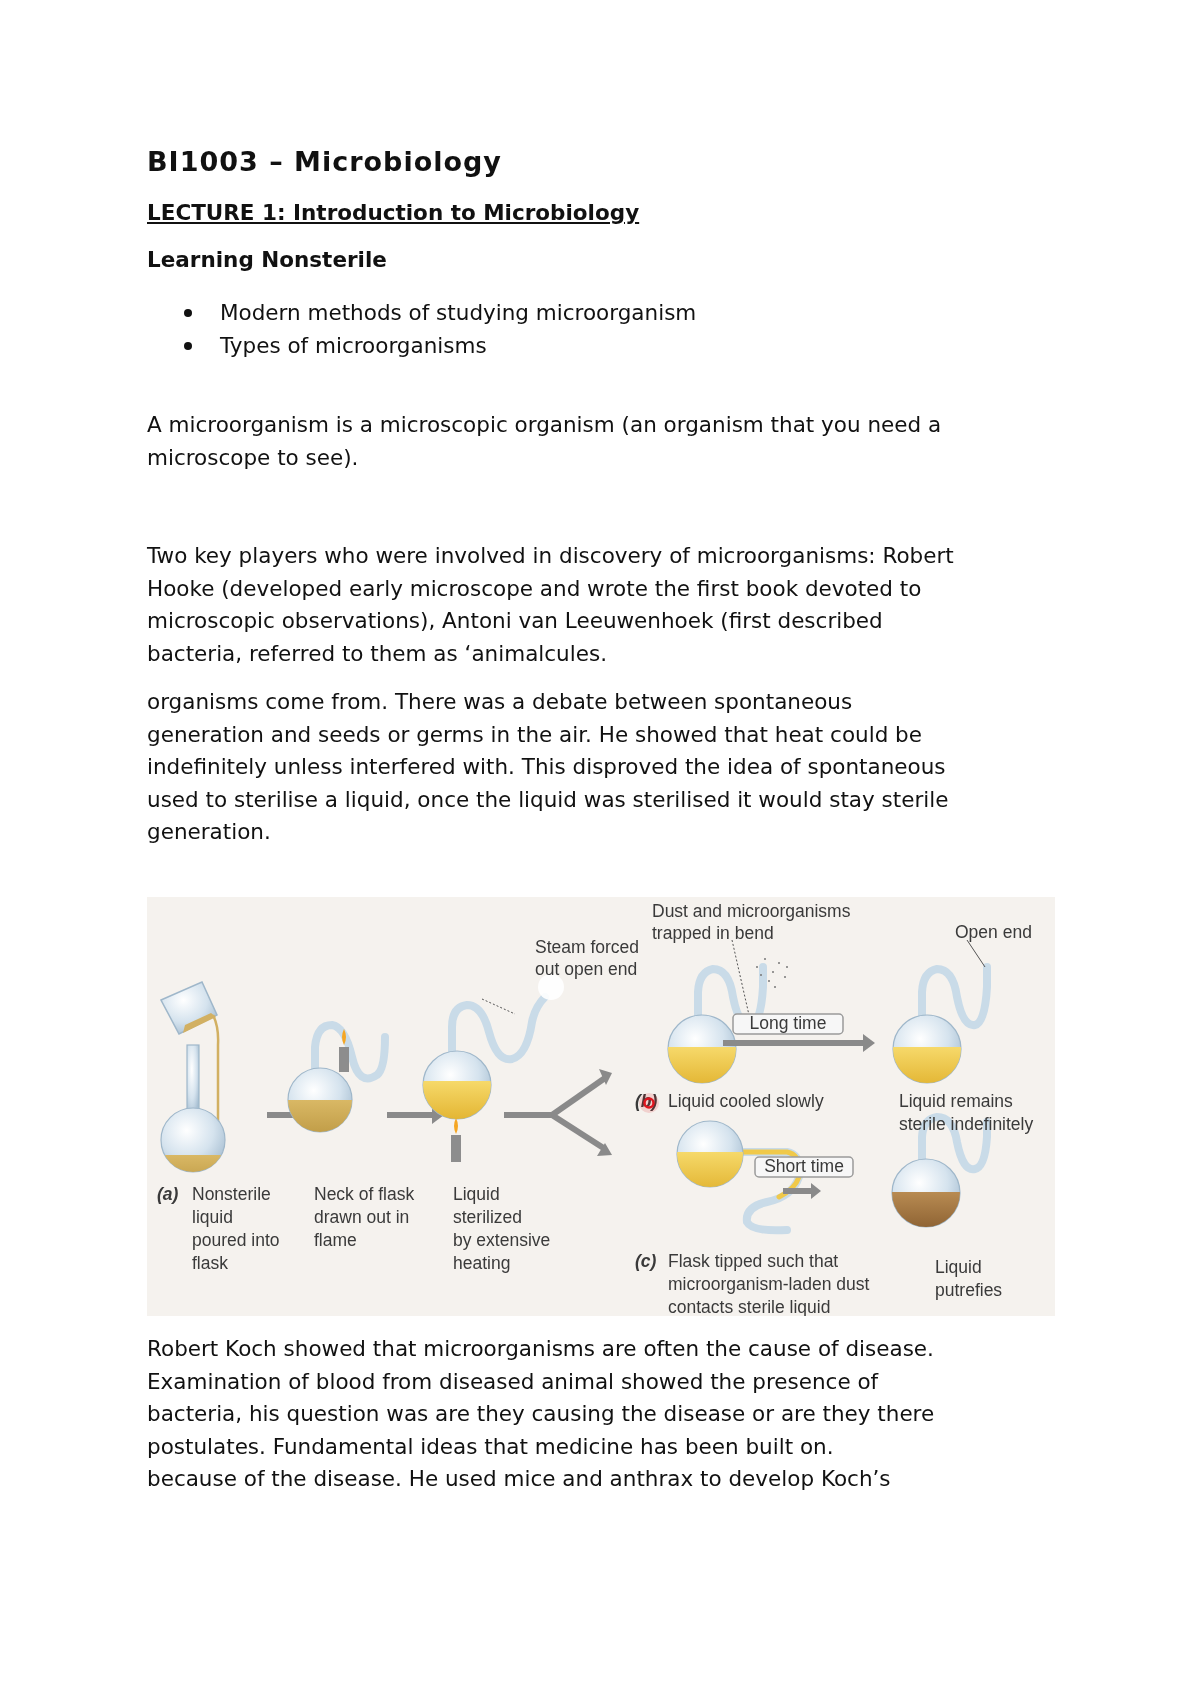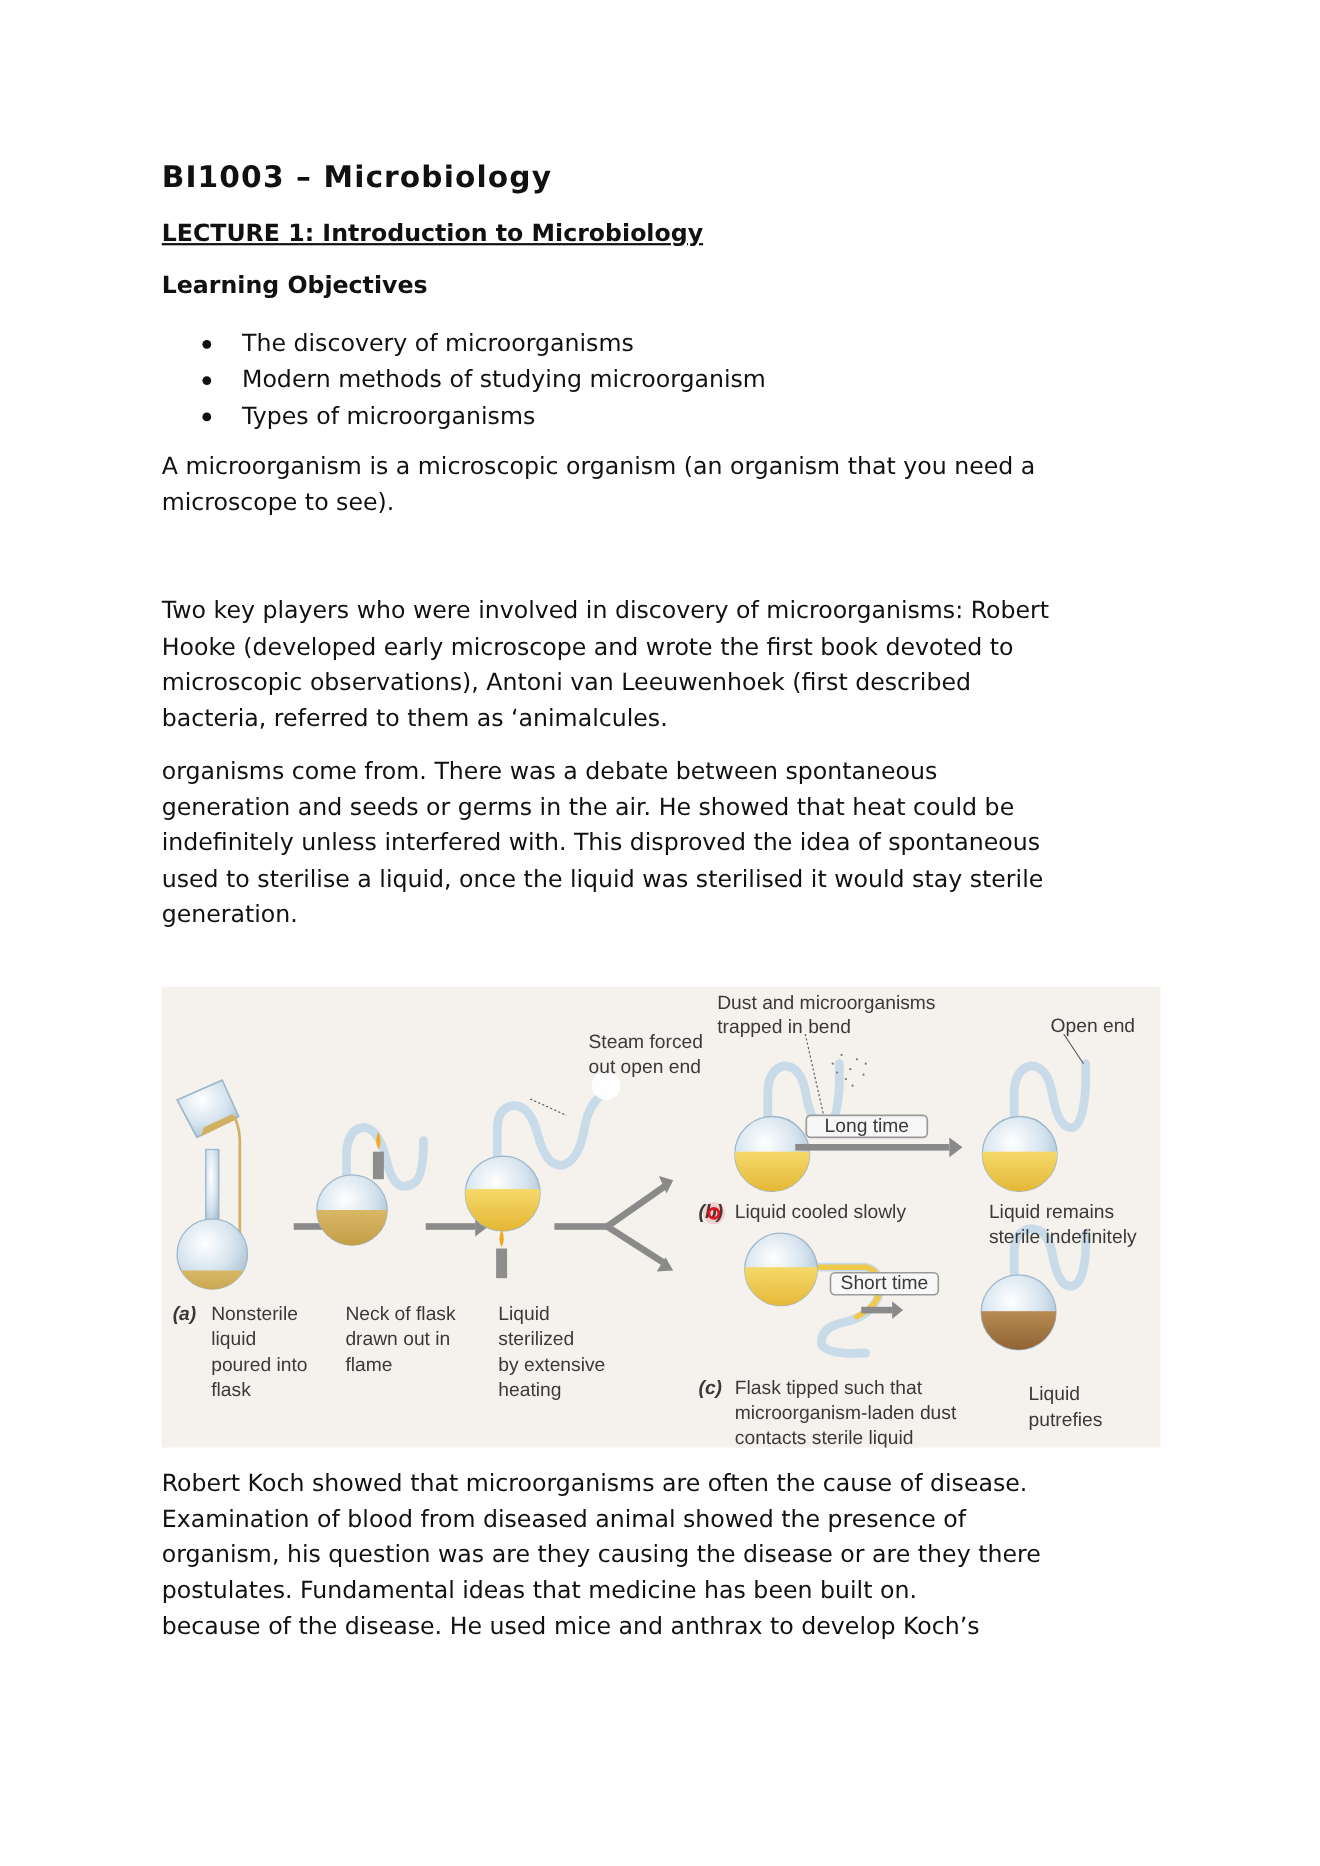--- a/index.html
+++ b/index.html
@@ -22,24 +22,23 @@
     .lbl { font-family: "Liberation Sans", sans-serif; font-size: 17.5px; fill: #3a3a3a; }
     .lbl-i { font-family: "Liberation Sans", sans-serif; font-size: 17.5px; fill: #3a3a3a; font-style: italic; font-weight: bold; }
   </style>
 </head>
 <body>
 
 <div class="page">
 
   <h1 class="title">BI1003 – Microbiology</h1>
   <h2 class="lecture">LECTURE 1: Introduction to Microbiology</h2>
-  <h3 class="h2" style="top:247px">Learning Objectives</h3>
+  <h3 class="h2" style="top:247px">Learning Nonsterile</h3>
 
   <ul class="bullets">
-    <li><span class="dot"></span><span>The discovery of microorganisms</span></li>
     <li><span class="dot"></span><span>Modern methods of studying microorganism</span></li>
     <li><span class="dot"></span><span>Types of microorganisms</span></li>
   </ul>
 
   <p class="para" style="top:409px">
     <span>A microorganism is a microscopic organism (an organism that you need a</span>
     <span>microscope to see).</span>
   </p>
 
 
@@ -252,18 +251,18 @@
       <g>
         <circle cx="502" cy="206" r="10" fill="#e0141e" opacity="0.15"></circle>
         <circle cx="502" cy="206" r="4.5" fill="none" stroke="#e0141e" stroke-width="2.5"></circle>
       </g>
     </svg>
   </div>
 
   <p class="para" style="top:1333px">
     <span>Robert Koch showed that microorganisms are often the cause of disease.</span>
     <span>Examination of blood from diseased animal showed the presence of</span>
-    <span>organism, his question was are they causing the disease or are they there</span>
+    <span>bacteria, his question was are they causing the disease or are they there</span>
     <span>postulates. Fundamental ideas that medicine has been built on.</span>
     <span>because of the disease. He used mice and anthrax to develop Koch’s</span>
   </p>
 
 </div>
 
 </body></html>

